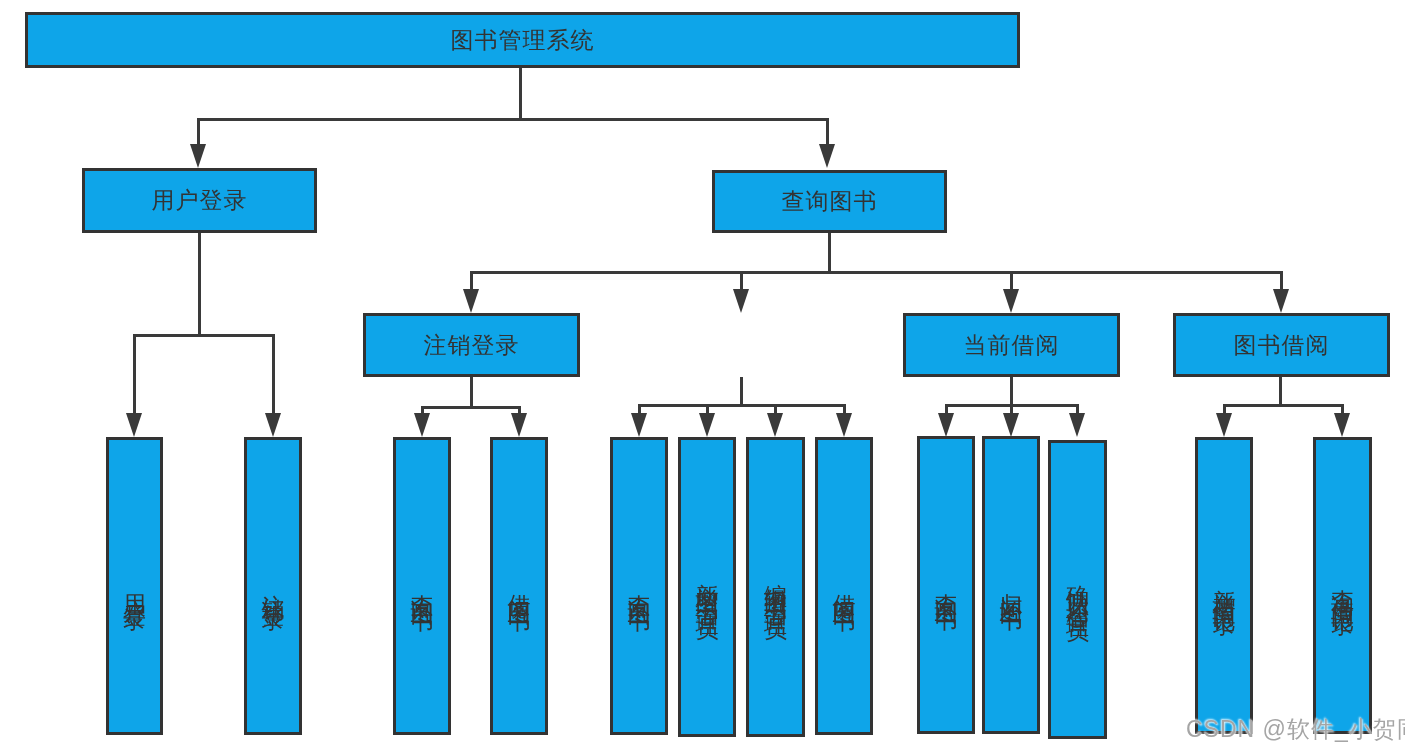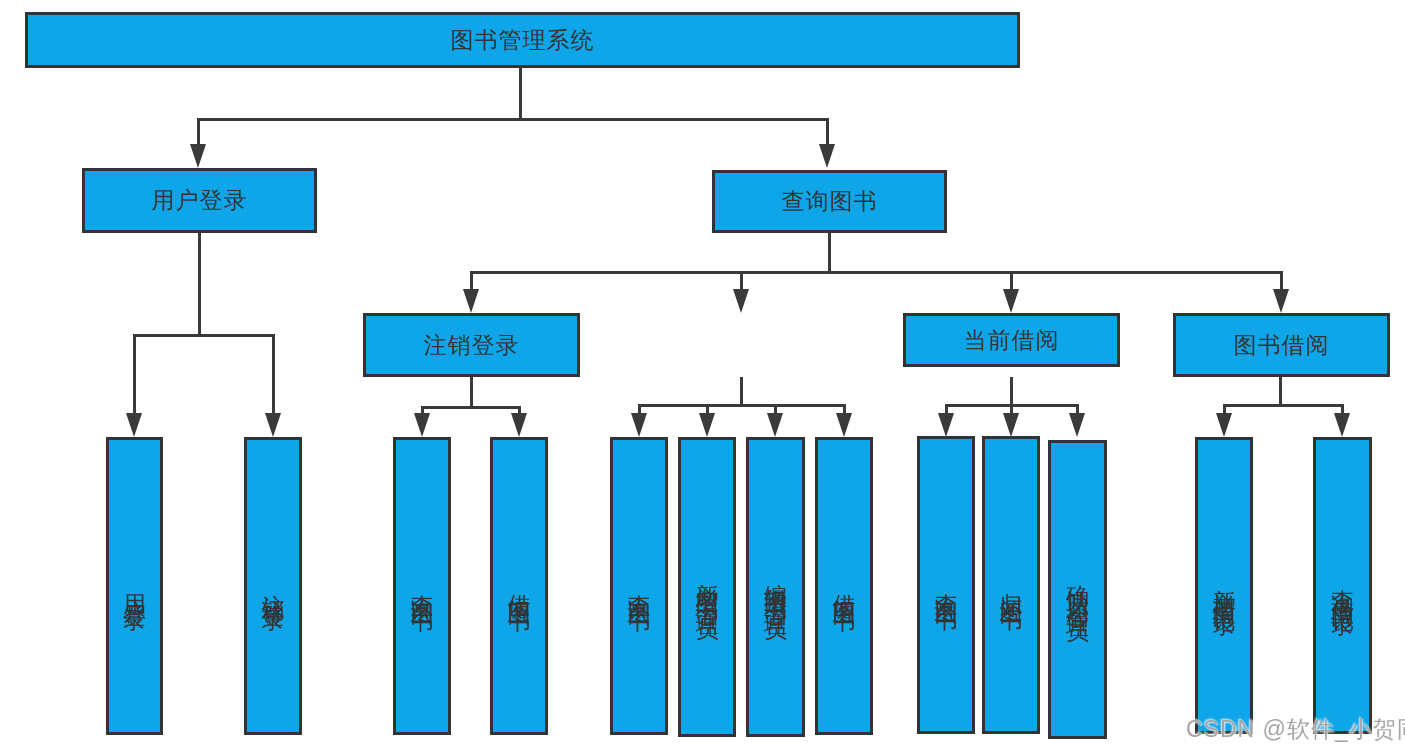--- a/index.html
+++ b/index.html
@@ -67,21 +67,21 @@
     </div>
     <div class="node horizontal" style="left: 82px; top: 168px; width: 235px; height: 65px; border-color: rgb(51, 51, 51);">
       <span class="htext" style="color: rgb(51, 51, 51);">用户登录</span>
     </div>
     <div class="node horizontal" style="left: 712px; top: 170px; width: 235px; height: 63px; border-color: rgb(51, 51, 51);">
       <span class="htext" style="color: rgb(51, 51, 51);">查询图书</span>
     </div>
     <div class="node horizontal" style="left: 363px; top: 313px; width: 217px; height: 64px; border-color: rgb(51, 51, 51);">
       <span class="htext" style="color: rgb(51, 51, 51);">注销登录</span>
     </div>
-    <div class="node horizontal" style="left: 903px; top: 313px; width: 217px; height: 54px; border-color: rgb(51, 51, 51);">
+    <div class="node horizontal" style="left: 903px; top: 313px; width: 217px; height: 64px; border-color: rgb(51, 51, 51);">
       <span class="htext" style="color: rgb(51, 51, 51);">当前借阅</span>
     </div>
     <div class="node horizontal" style="left: 1173px; top: 313px; width: 217px; height: 64px; border-color: rgb(51, 51, 51);">
       <span class="htext" style="color: rgb(51, 51, 51);">图书借阅</span>
     </div>
     <div class="node vertical" style="left: 106px; top: 437px; width: 57px; height: 298px; border-color: rgb(51, 51, 51);">
       <span class="vtext" style="color: rgb(51, 51, 51);">用户登录</span>
     </div>
     <div class="node vertical" style="left: 244px; top: 437px; width: 58px; height: 298px; border-color: rgb(51, 51, 51);">
       <span class="vtext" style="color: rgb(51, 51, 51);">注销登录</span>

